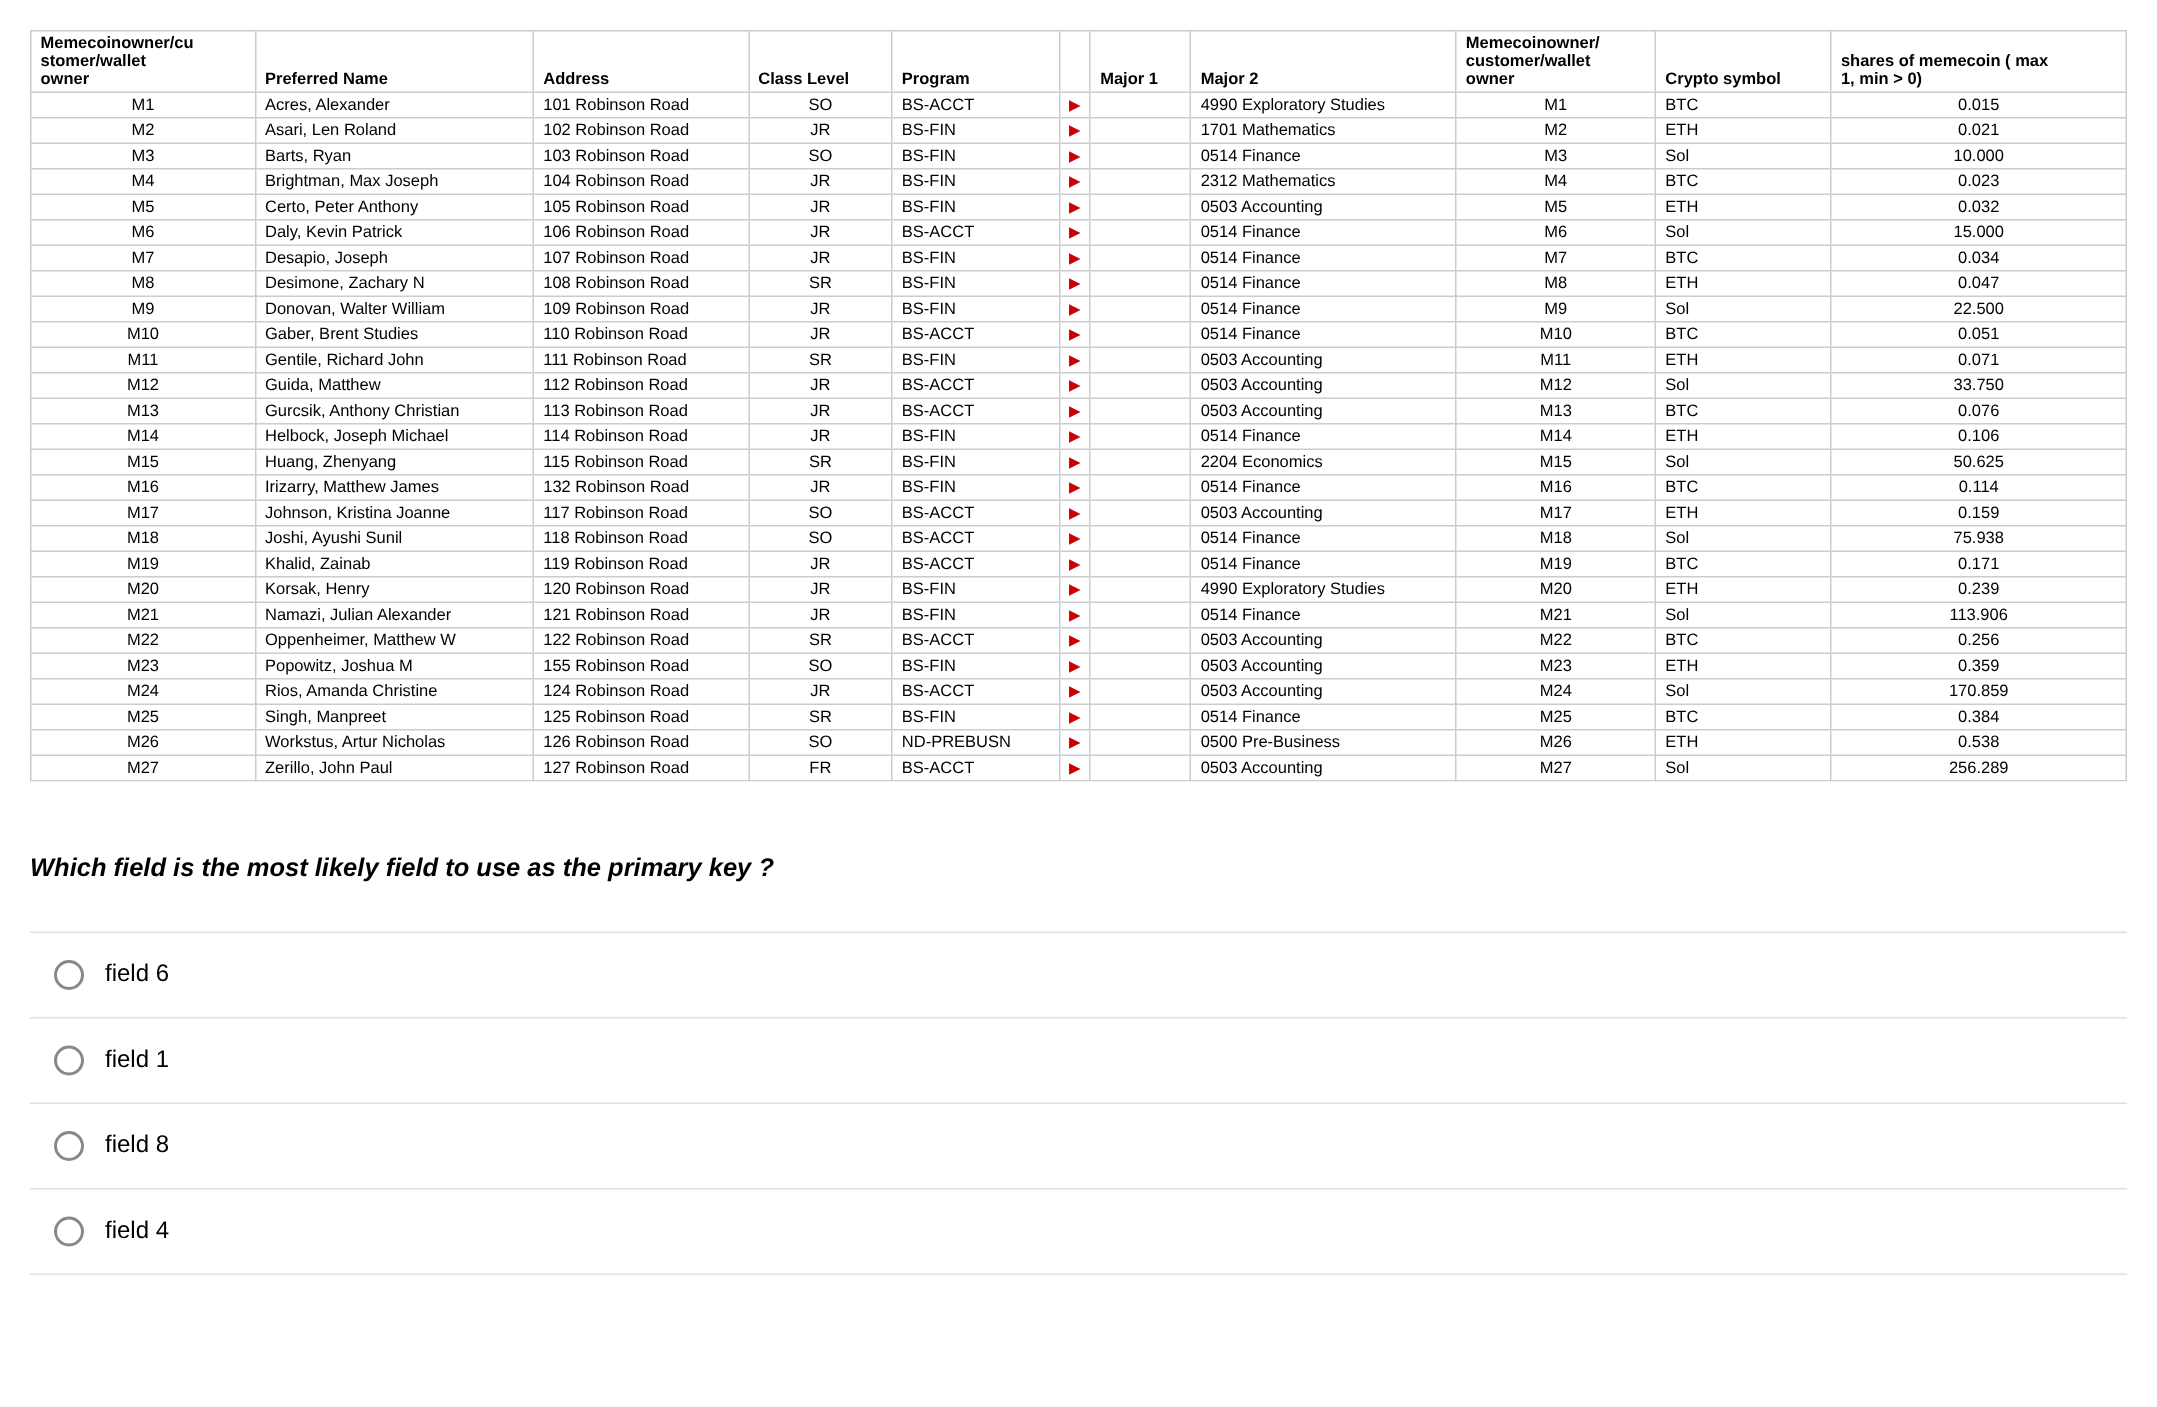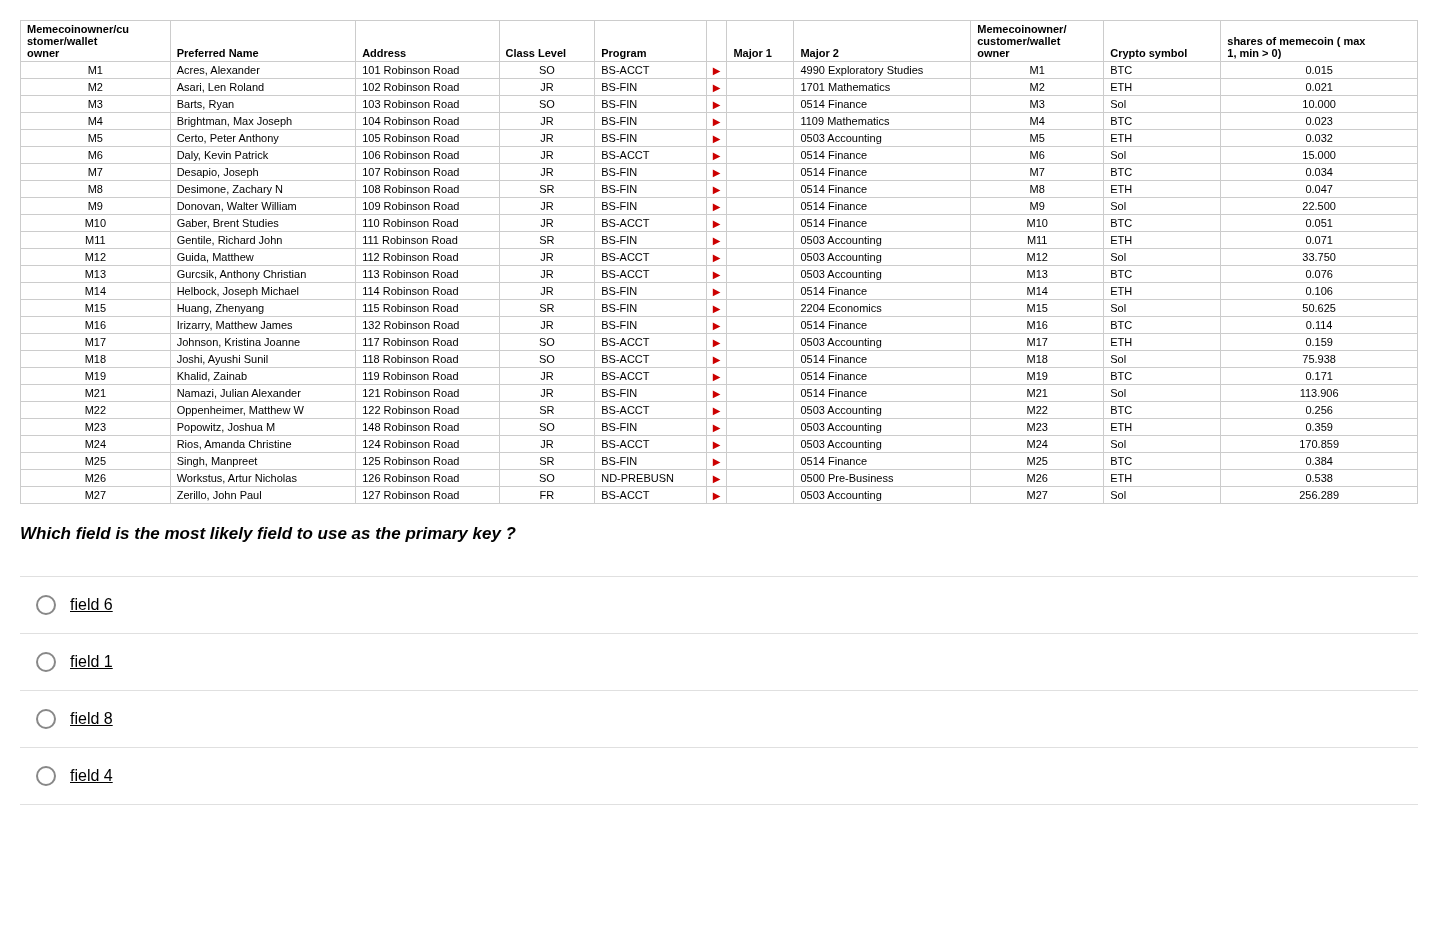--- a/index.html
+++ b/index.html
@@ -5,21 +5,21 @@
     * { box-sizing: border-box; margin: 0; padding: 0; }
     body {
       font-family: Arial, sans-serif;
       font-size: 12px;
       background: #fff;
       color: #000;
       padding: 20px;
     }
     .table-container {
       overflow-x: auto;
-      margin-bottom: 12px;
+      margin-bottom: 40px;
     }
     table {
       border-collapse: collapse;
       width: 100%;
       font-size: 11px;
     }
     th, td {
       border: 1px solid #ccc;
       padding: 2px 6px;
       white-space: nowrap;
@@ -44,21 +44,20 @@
     .question {
       font-size: 17px;
       font-weight: bold;
       margin-bottom: 24px;
       padding: 8px 0;
       font-style: italic;
     }
     .options-list {
       list-style: none;
       width: 100%;
-      text-decoration: underline;
     }
     .option-item {
       display: flex;
       align-items: center;
       gap: 14px;
       padding: 18px 16px;
       border-bottom: 1px solid #e0e0e0;
       font-size: 16px;
       cursor: pointer;
     }
@@ -156,21 +155,21 @@
           <td class="right">10.000</td>
         </tr>
         <tr>
           <td class="center">M4</td>
           <td>Brightman, Max Joseph</td>
           <td>104 Robinson Road</td>
           <td class="center">JR</td>
           <td>BS-FIN</td>
           <td class="flag-cell">▶</td>
           <td></td>
-          <td>1109 Mathematics</td>
+          <td>2312 Mathematics</td>
           <td class="center">M4</td>
           <td>BTC</td>
           <td class="right">0.023</td>
         </tr>
         <tr>
           <td class="center">M5</td>
           <td>Certo, Peter Anthony</td>
           <td>105 Robinson Road</td>
           <td class="center">JR</td>
           <td>BS-FIN</td>
@@ -357,20 +356,33 @@
           <td class="center">JR</td>
           <td>BS-ACCT</td>
           <td class="flag-cell">▶</td>
           <td></td>
           <td>0514 Finance</td>
           <td class="center">M19</td>
           <td>BTC</td>
           <td class="right">0.171</td>
         </tr>
         <tr>
+          <td class="center">M20</td>
+          <td>Korsak, Henry</td>
+          <td>120 Robinson Road</td>
+          <td class="center">JR</td>
+          <td>BS-FIN</td>
+          <td class="flag-cell">▶</td>
+          <td></td>
+          <td>4990 Exploratory Studies</td>
+          <td class="center">M20</td>
+          <td>ETH</td>
+          <td class="right">0.239</td>
+        </tr>
+        <tr>
           <td class="center">M21</td>
           <td>Namazi, Julian Alexander</td>
           <td>121 Robinson Road</td>
           <td class="center">JR</td>
           <td>BS-FIN</td>
           <td class="flag-cell">▶</td>
           <td></td>
           <td>0514 Finance</td>
           <td class="center">M21</td>
           <td>Sol</td>
@@ -385,21 +397,21 @@
           <td class="flag-cell">▶</td>
           <td></td>
           <td>0503 Accounting</td>
           <td class="center">M22</td>
           <td>BTC</td>
           <td class="right">0.256</td>
         </tr>
         <tr>
           <td class="center">M23</td>
           <td>Popowitz, Joshua M</td>
-          <td>148 Robinson Road</td>
+          <td>155 Robinson Road</td>
           <td class="center">SO</td>
           <td>BS-FIN</td>
           <td class="flag-cell">▶</td>
           <td></td>
           <td>0503 Accounting</td>
           <td class="center">M23</td>
           <td>ETH</td>
           <td class="right">0.359</td>
         </tr>
         <tr>

